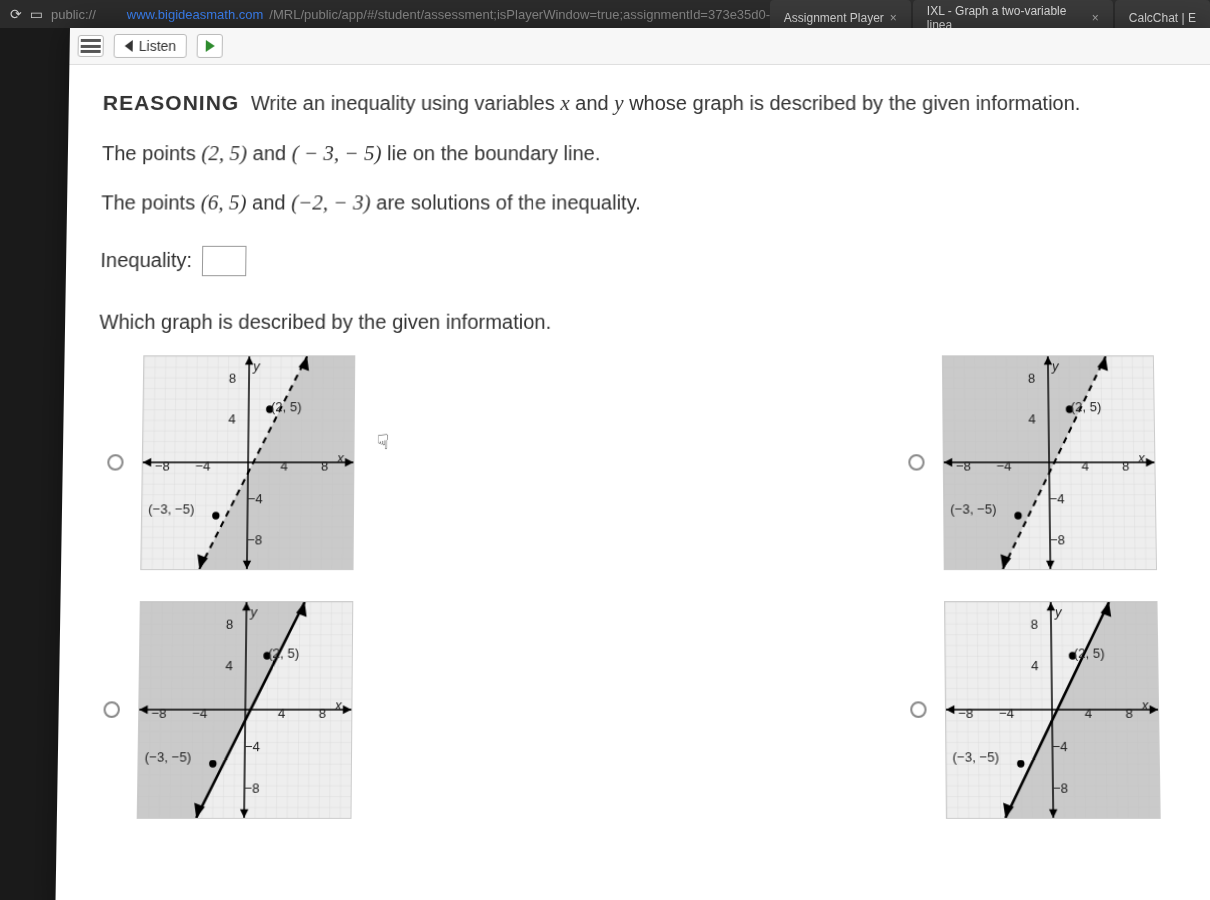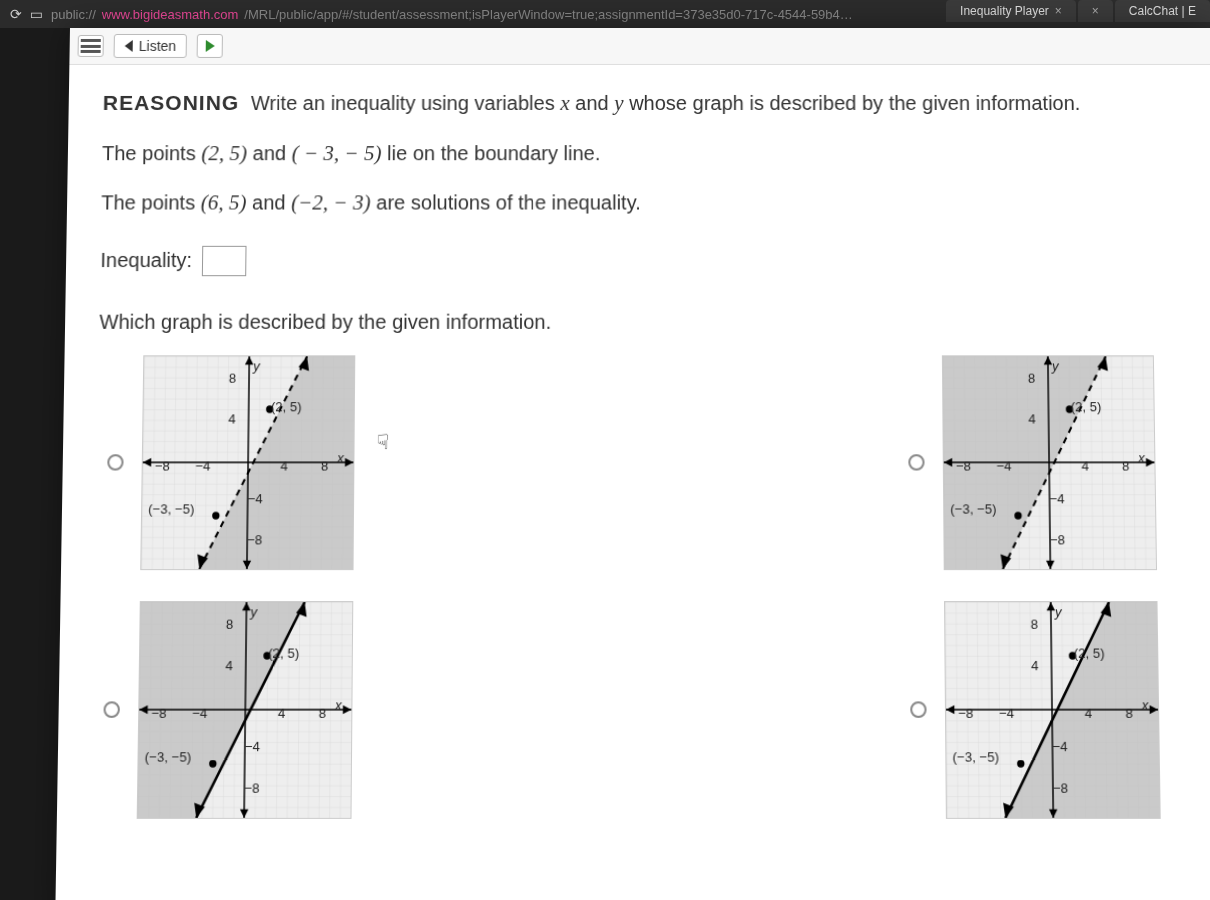--- a/index.html
+++ b/index.html
@@ -44,21 +44,21 @@
   .tab-strip .tab .close { color:#aaa; cursor:pointer; }
   .url-row {
     display:flex;
     align-items:center;
     gap:6px;
     color:#bbb;
     font-size:13px;
     flex: 1;
     overflow:hidden;
   }
-  .url-row .domain { color:#ec4899; }
+  .url-row .domain { color:#3b82f6;margin-left:25px; }
   .url-row .path { color:#888; }
   .page-area {
     position: absolute;
     top: 28px;
     left: 70px;
     right: 0;
     bottom: 0;
     background: #fff;
     transform: perspective(2400px) rotateX(4deg);
     transform-origin: top center;
@@ -126,24 +126,25 @@
     position:absolute;
     font-size:20px;
     pointer-events:none;
   }
 </style>
 </head>
 <body>
 
 <div class="tab-strip">
   <div class="tab">
-    <span>Inequality Player</span>
+    <span>Assignment Player</span>
     <span class="close">×</span>
   </div>
   <div class="tab">
+    <span>IXL - Graph a two-variable linea</span>
     <span class="close">×</span>
   </div>
   <div class="tab">
     <span>CalcChat | E</span>
   </div>
 </div>
 
 <div class="browser-chrome">
   <span style="font-size:14px;">⟳</span>
   <span style="font-size:14px;">▭</span>

